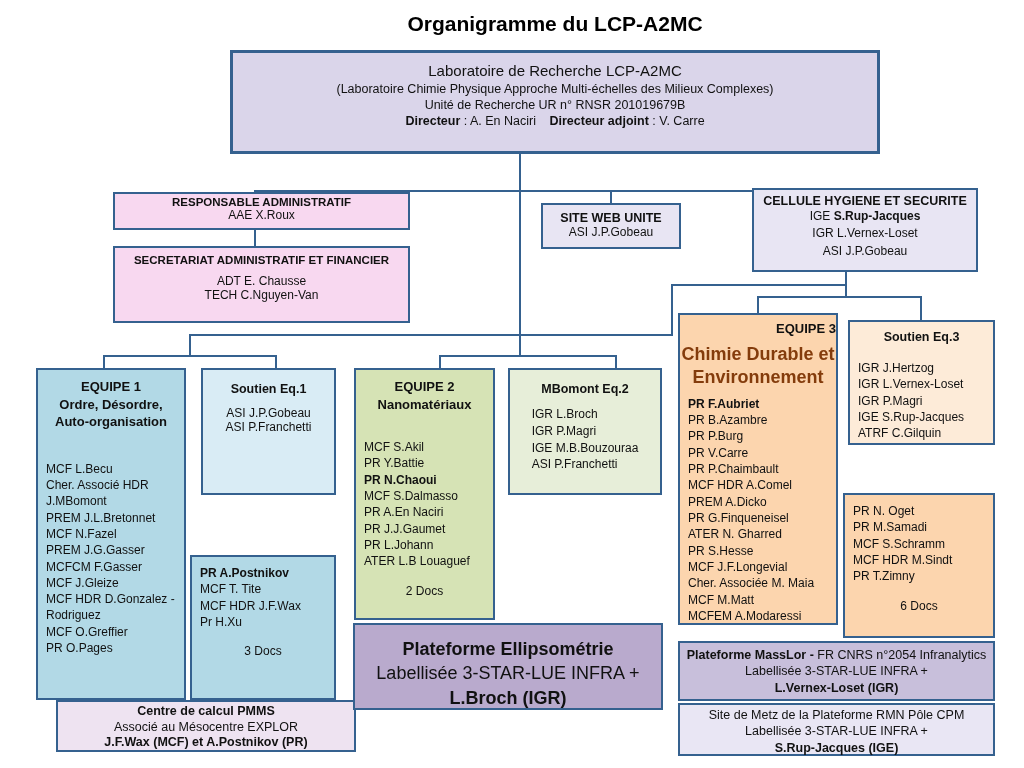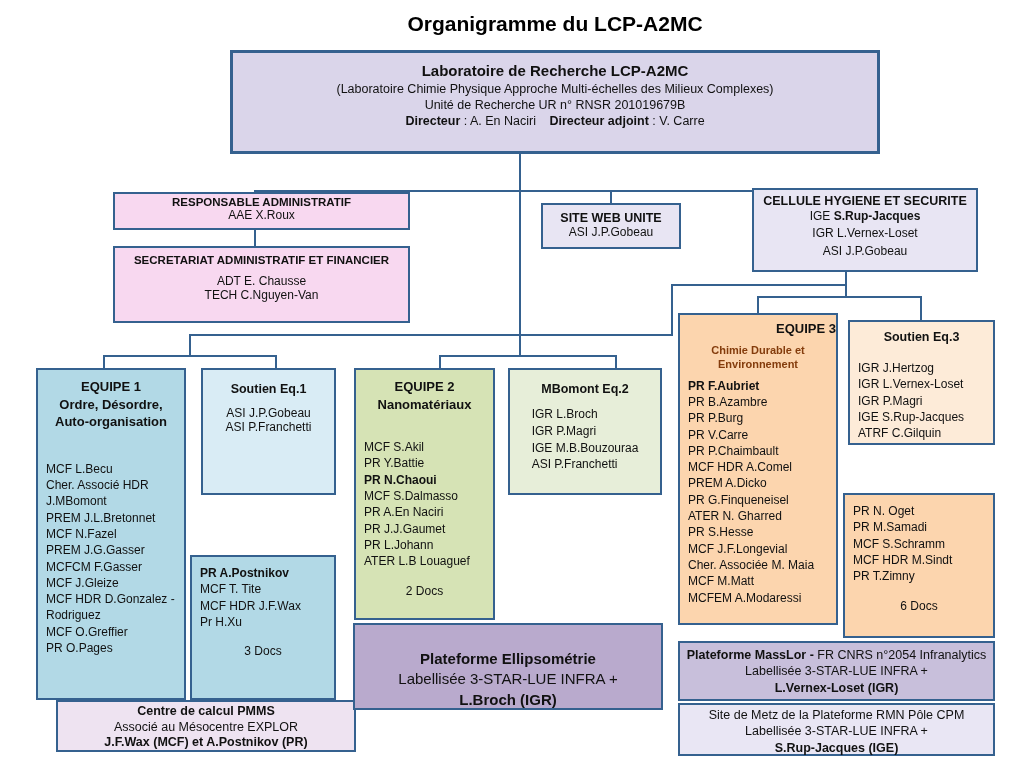--- a/index.html
+++ b/index.html
@@ -12,21 +12,21 @@
     font-size:21px;font-weight:bold;color:#000000;
   }
   .box{position:absolute;border:2px solid #35618f;box-sizing:border-box;}
   .lh,.lv{position:absolute;background:#35618f;}
   .b{font-weight:bold;}
   .dark-red{color:#843c0c;}
 
   
   #main-box{left:230px;top:50px;width:650px;height:104px;background:#dad5ea;border-width:3px;
     text-align:center;padding-top:9px;}
-  #main-box .t1{font-size:15px;font-weight:bold;margin-bottom:3px;}
+  #main-box .t1{font-size:15px;font-weight:normal;margin-bottom:3px;}
   #main-box .t2{font-size:12.5px;margin-bottom:2px;}
 
   
   #responsable-box{left:113px;top:192px;width:297px;height:38px;background:#f8d8f0;
     text-align:center;padding-top:2px;font-size:12px;}
   #secretariat-box{left:113px;top:246px;width:297px;height:77px;background:#f8d8f0;
     text-align:center;padding-top:6px;font-size:12px;}
   #secretariat-box .gap{height:8px;}
   .admin-title{font-size:11.5px;font-weight:bold;}
 
@@ -45,26 +45,26 @@
   #postnikov-box{left:190px;top:555px;width:146px;height:145px;background:#b2d9e6;font-size:12px;}
   #pmms-box{left:44px;top:700px;width:300px;height:52px;background:#eee3f1;
     text-align:center;font-size:12.5px;padding-top:2px;line-height:1.25;margin-left:12px;}
 
   
   #equipe2-box{left:354px;top:368px;width:141px;height:252px;background:#d6e3b5;font-size:12px;}
   #equipe2-box .hdr{text-align:center;font-weight:bold;font-size:13px;padding-top:8px;line-height:1.35;}
   #soutien2-box{left:508px;top:368px;width:154px;height:127px;background:#e7eed9;
     text-align:center;font-size:12px;padding-top:12px;}
   #ellipso-box{left:353px;top:623px;width:310px;height:87px;background:#b9aacd;
-    text-align:center;font-size:15px;padding-top:24px;line-height:1.35;}
+    text-align:center;font-size:18px;padding-top:12px;line-height:1.35;}
 
   
   #equipe3-box{left:678px;top:313px;width:160px;height:312px;background:#fcd5ae;font-size:12px;}
   #equipe3-box .hdr1{text-align:right;font-weight:bold;font-size:13px;padding-top:6px;}
-  #equipe3-box .hdr2{text-align:center;font-weight:bold;font-size:11px;line-height:1.3;margin-top:7px;}
+  #equipe3-box .hdr2{text-align:center;font-weight:bold;font-size:18px;line-height:1.3;margin-top:7px;}
   #soutien3-box{left:848px;top:320px;width:147px;height:125px;background:#fdebd8;
     font-size:12px;padding-top:8px;}
   #soutien3-box .st{text-align:center;font-weight:bold;font-size:12.5px;margin-bottom:16px;}
   #equipe3b-box{left:843px;top:493px;width:152px;height:145px;background:#fcd5ae;font-size:12px;}
   #masslor-box{left:678px;top:641px;width:317px;height:60px;background:#c8bfdb;
     text-align:center;font-size:12.5px;padding-top:4px;line-height:1.3;}
   #rmn-box{left:678px;top:703px;width:317px;height:53px;background:#e9e6f4;
     text-align:center;font-size:12.5px;padding-top:2px;line-height:1.3;}
 
   .soutien-title{font-weight:bold;font-size:12.5px;margin-bottom:10px;}

